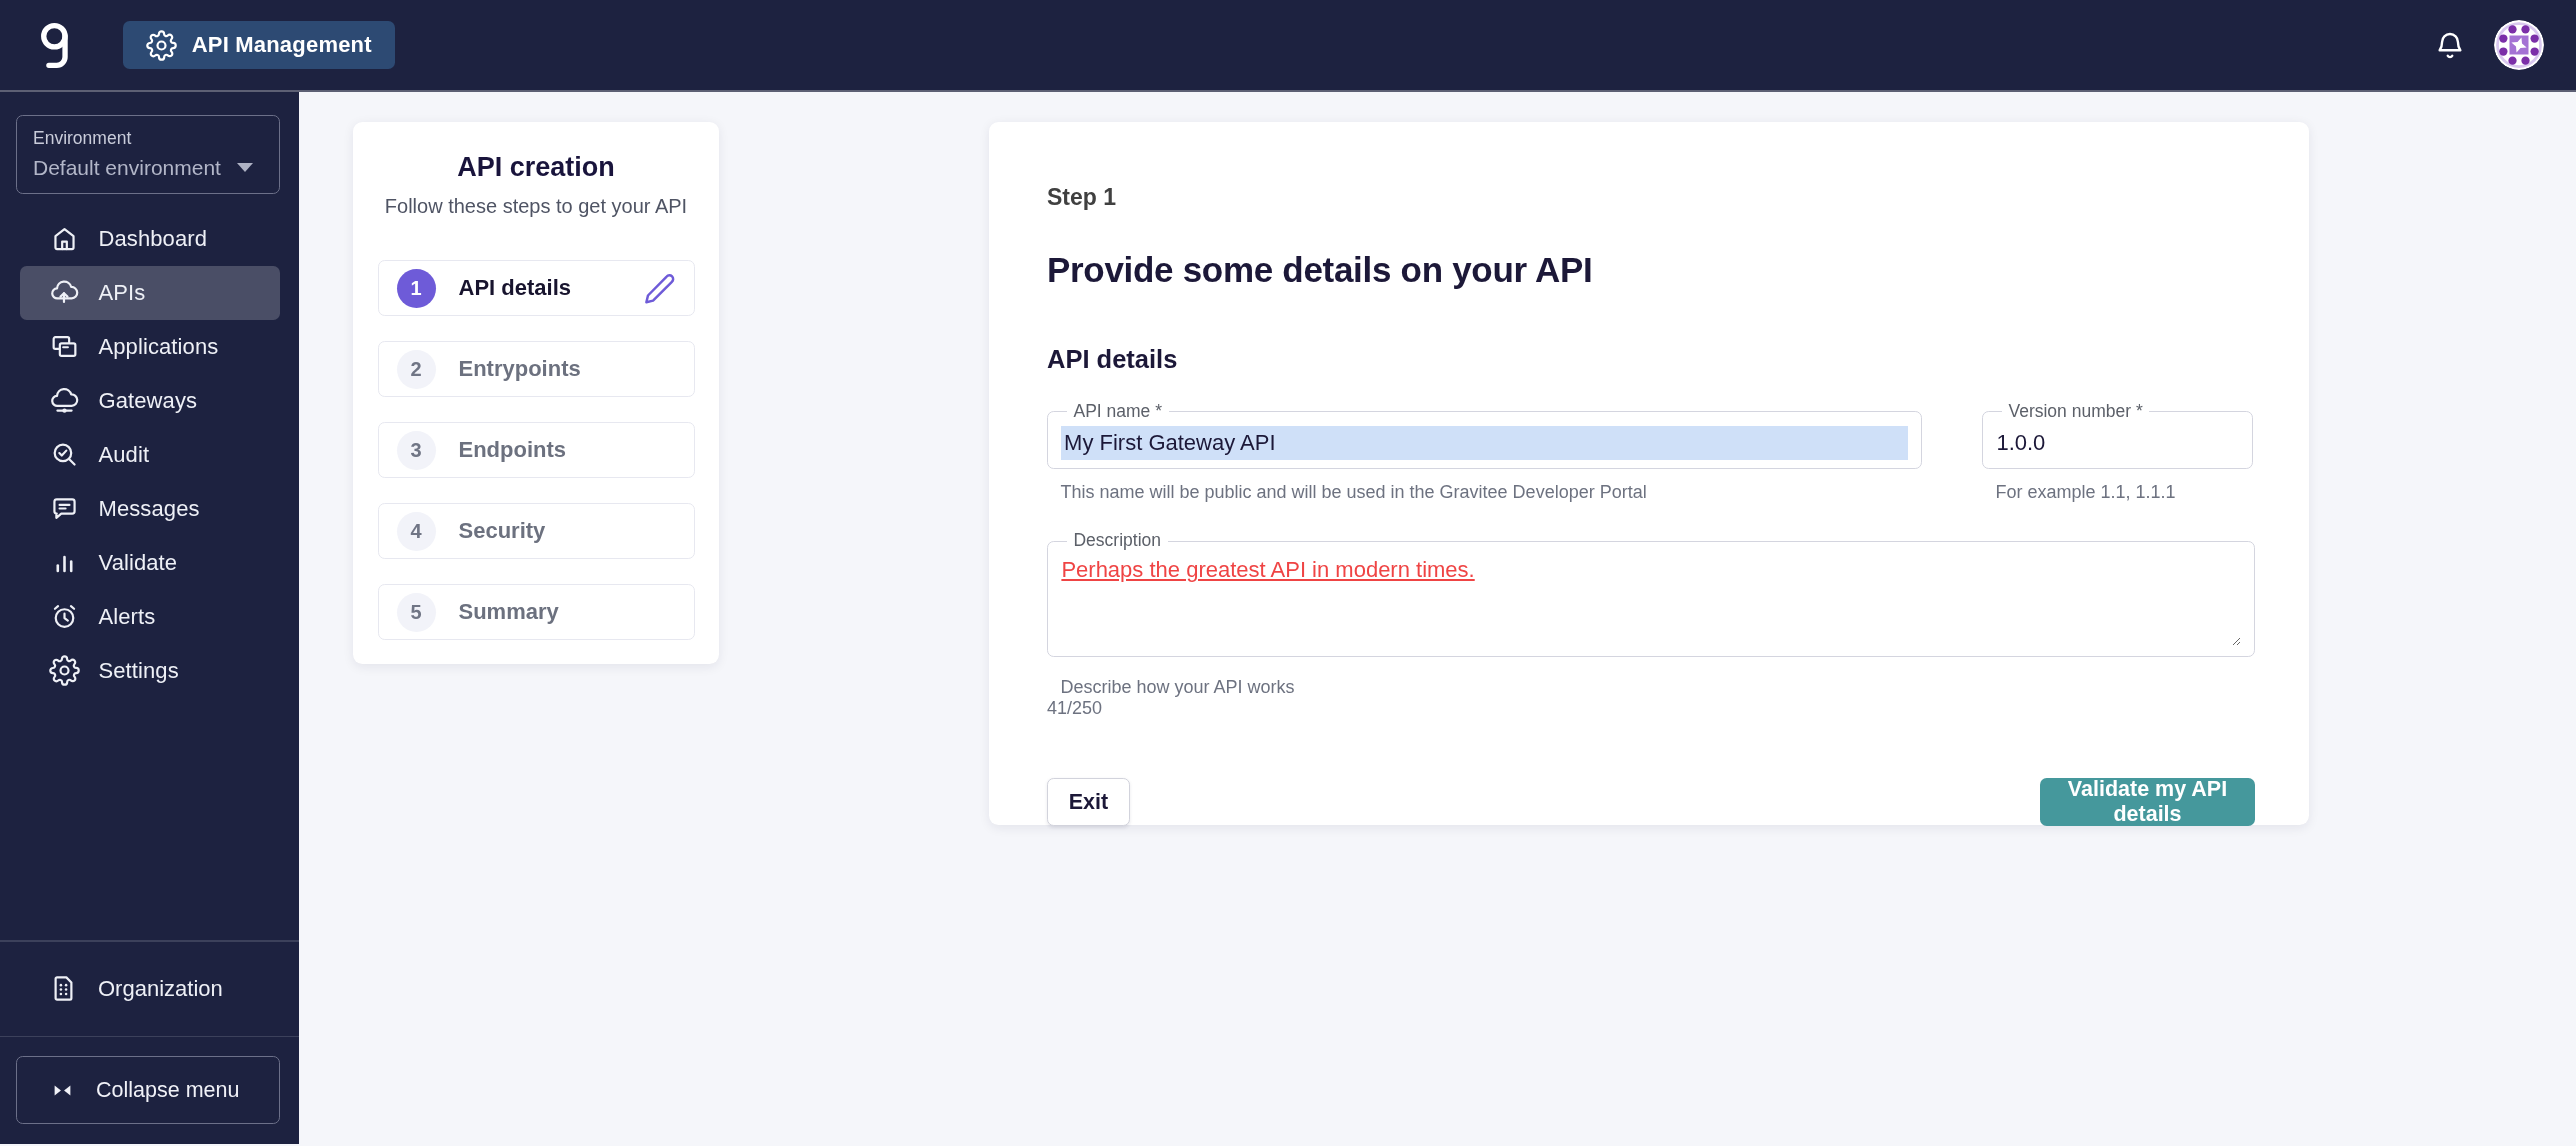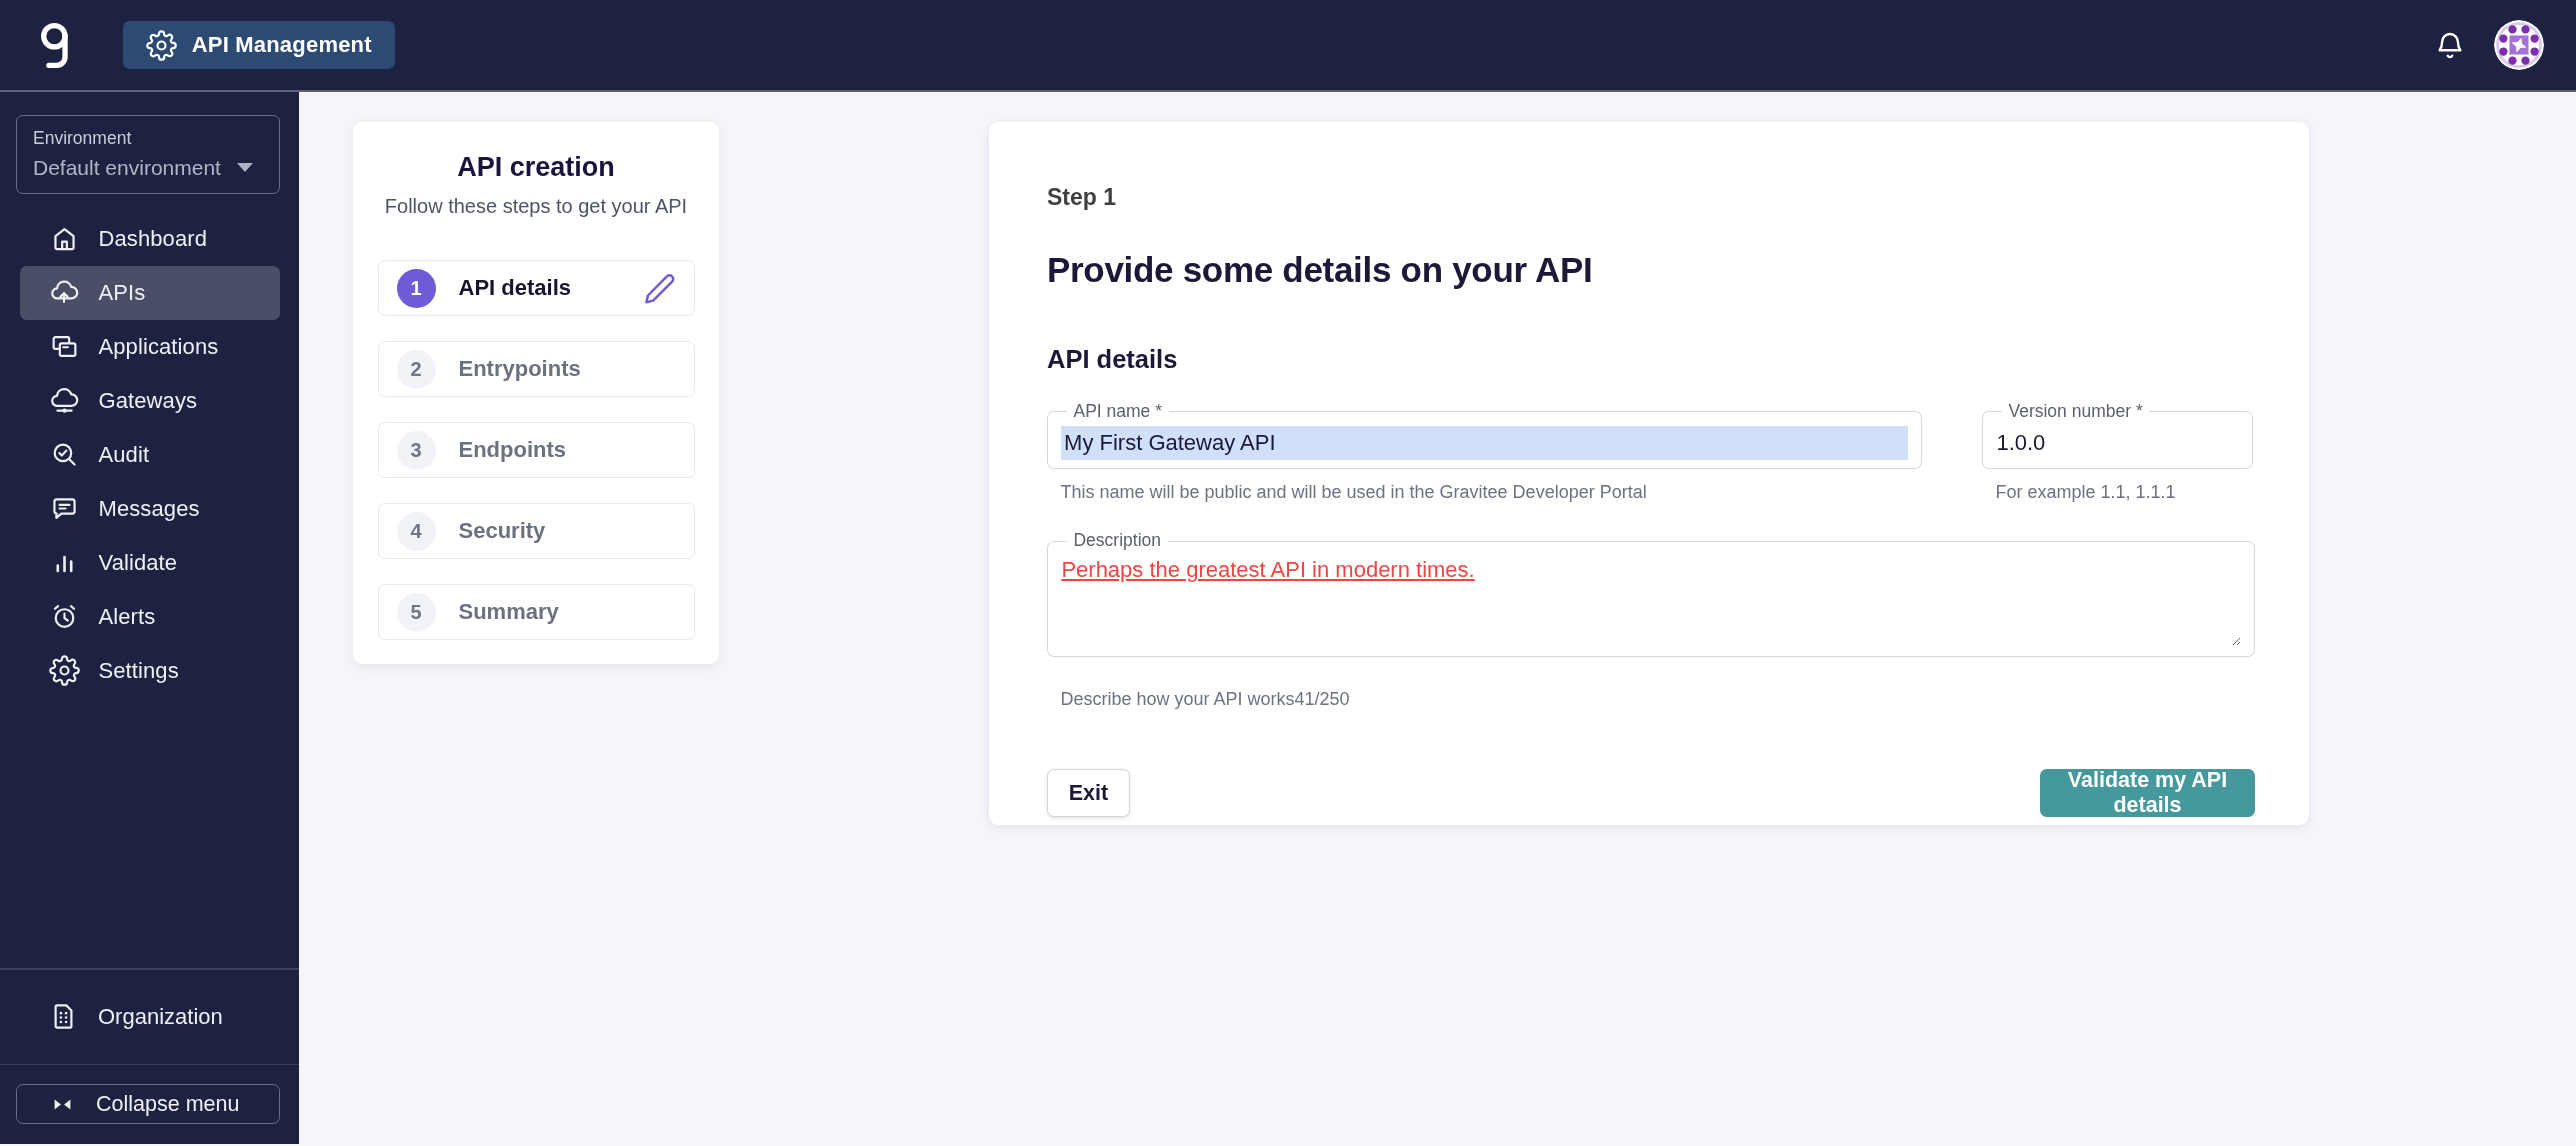--- a/index.html
+++ b/index.html
@@ -39,21 +39,21 @@
   .nav-item .ic { width:31px; height:31px; flex:none; }
   .nav-item span.lbl { margin-left:19px; font-size:22px; font-weight:500;
     letter-spacing:0.1px; }
 
   .side-spacer { flex:1; }
   .divider { height:1.3px; background:rgba(255,255,255,.14); }
   .org-row { height:94px; display:flex; align-items:center; padding-left:48px;
     color:#eef0f6; cursor:pointer; }
   .org-row .ic { width:31px; height:31px; }
   .org-row span { margin-left:19px; font-size:22px; font-weight:500; }
-  .collapse-btn { margin:19px 19.5px 20px 16px; height:40px; border:1.3px solid #6c7089;
+  .collapse-btn { margin:19px 19.5px 20px 16px; height:68px; border:1.3px solid #6c7089;
     border-radius:6.7px; display:flex; align-items:center; padding-left:32px;
     color:#f0f1f7; cursor:pointer; }
   .collapse-btn .ic { width:27px; height:27px; }
   .collapse-btn span { margin-left:20px; font-size:21.5px; font-weight:500; }
 
   
   .main { position:relative; flex:1; background:#f5f6fa; }
   .card { position:absolute; background:#fff; border-radius:9.4px;
     box-shadow:0 2.7px 10.8px rgba(25,25,70,.08); }
 
@@ -92,21 +92,21 @@
   .val.selected-text { background:#cfe0f8; padding:4px 2.7px; }
   .version-input { border:none; outline:none; font-size:22px; color:#1c1838;
     width:100%; font-family:"Liberation Sans",sans-serif; background:transparent; }
   .helper { margin:13.4px 0 0 13.4px; font-size:18px; color:#6d7280; }
 
   .desc-fieldset { height:123px; margin-top:31px; align-items:flex-start;
     padding:9.4px 13.4px 6.7px 13.4px; }
   .desc-area { width:100%; height:89px; border:none; outline:none; resize:vertical;
     font-size:22px; color:#ef4444; font-family:"Liberation Sans",sans-serif;
     background:transparent; overflow:hidden;text-decoration:underline; }
-  .helper-row { display:flex; margin-top:32px; }
+  .helper-row { display:flex; justify-content:space-between; margin-top:20px;flex-direction:column; }
   .helper-row .helper { margin:0 0 0 13.4px; }
   .counter { font-size:18px; color:#6d7280; }
 
   .btn-row { display:flex; justify-content:space-between; margin-top:59px; }
   .btn { height:48px; border-radius:6.7px; font-size:21.5px; font-weight:700;
     display:flex; align-items:center; justify-content:center; cursor:pointer; }
   .btn-exit { width:83px; background:#fff; border:1.3px solid #d2d3dc; color:#1c1838;
     box-shadow:0 1.3px 3.4px rgba(25,25,70,.10); }
   .btn-validate { width:215px; background:#45989c; color:#fff; border:none; }
 

